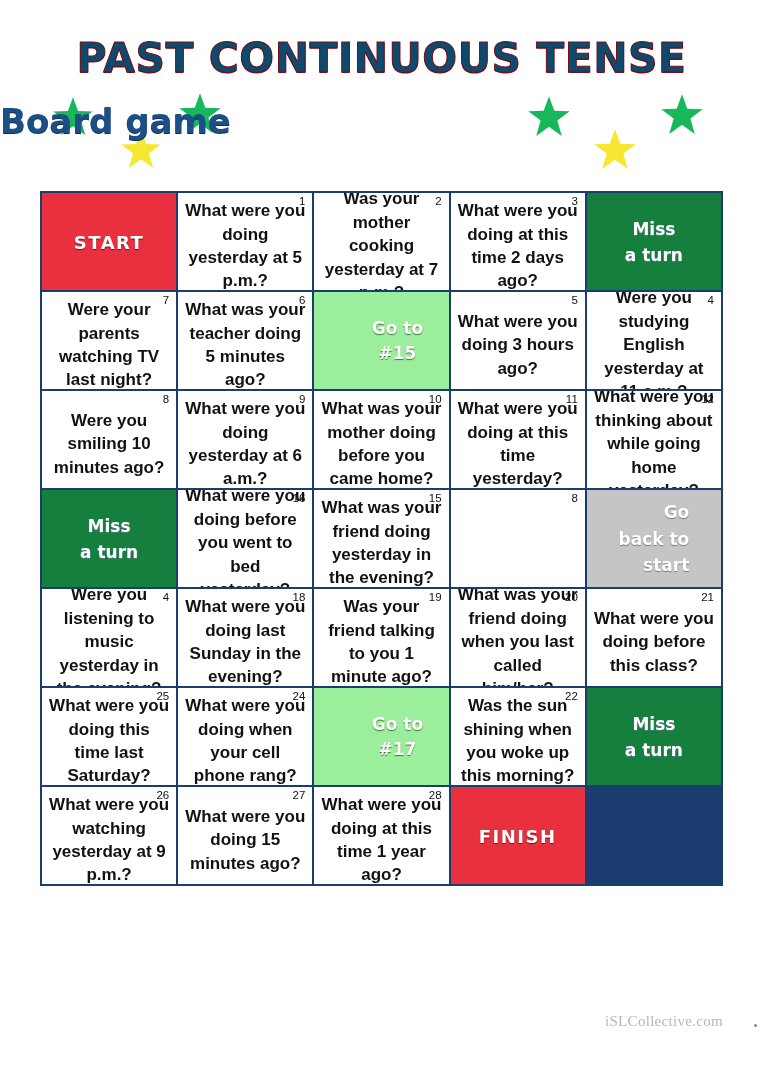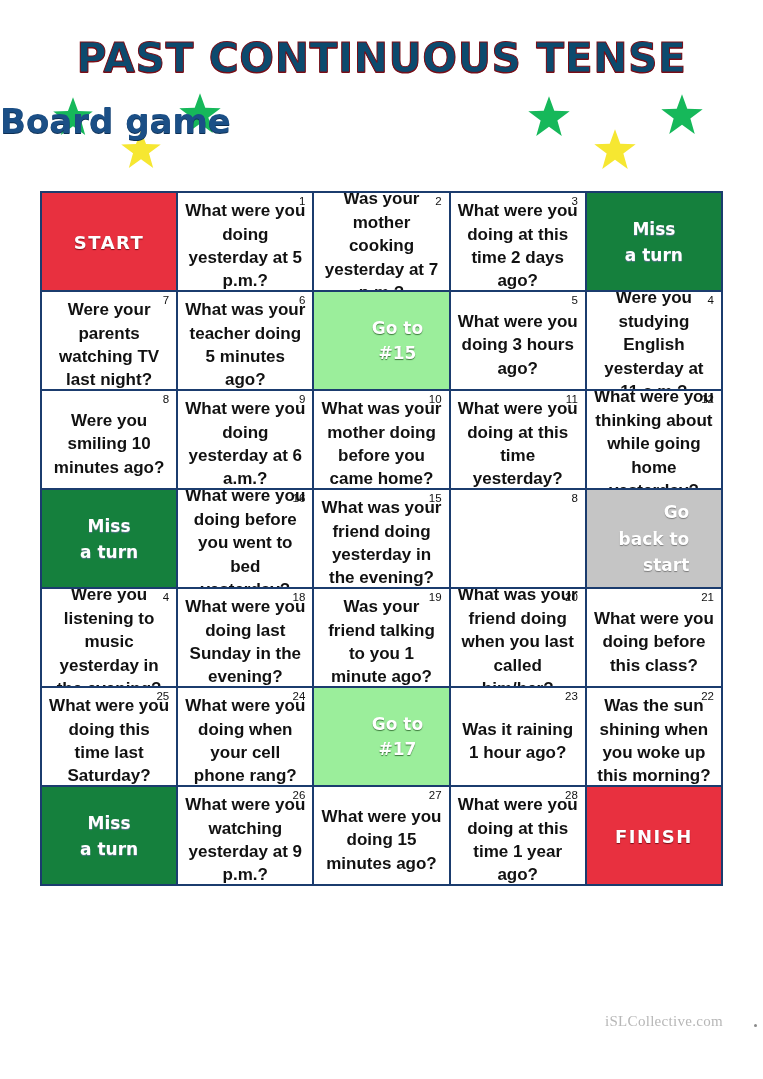--- a/index.html
+++ b/index.html
@@ -310,24 +310,20 @@
     </div>
     <div class="cell">
       <span class="num">24</span>
       <div class="q">What were you doing when your cell phone rang?</div>
     </div>
     <div class="cell special goto">
       <div class="label" style="white-space: pre-line;">Go to
 #17</div>
     </div>
     <div class="cell">
-      <span class="num">23</span>
-      <div class="q">Was it raining 1 hour ago?</div>
-    </div>
-    <div class="cell">
       <span class="num">22</span>
       <div class="q">Was the sun shining when you woke up this morning?</div>
     </div>
     <div class="cell special miss">
       <div class="label" style="white-space: pre-line;">Miss
 a turn</div>
     </div>
     <div class="cell">
       <span class="num">26</span>
       <div class="q">What were you watching yesterday at 9 p.m.?</div>

